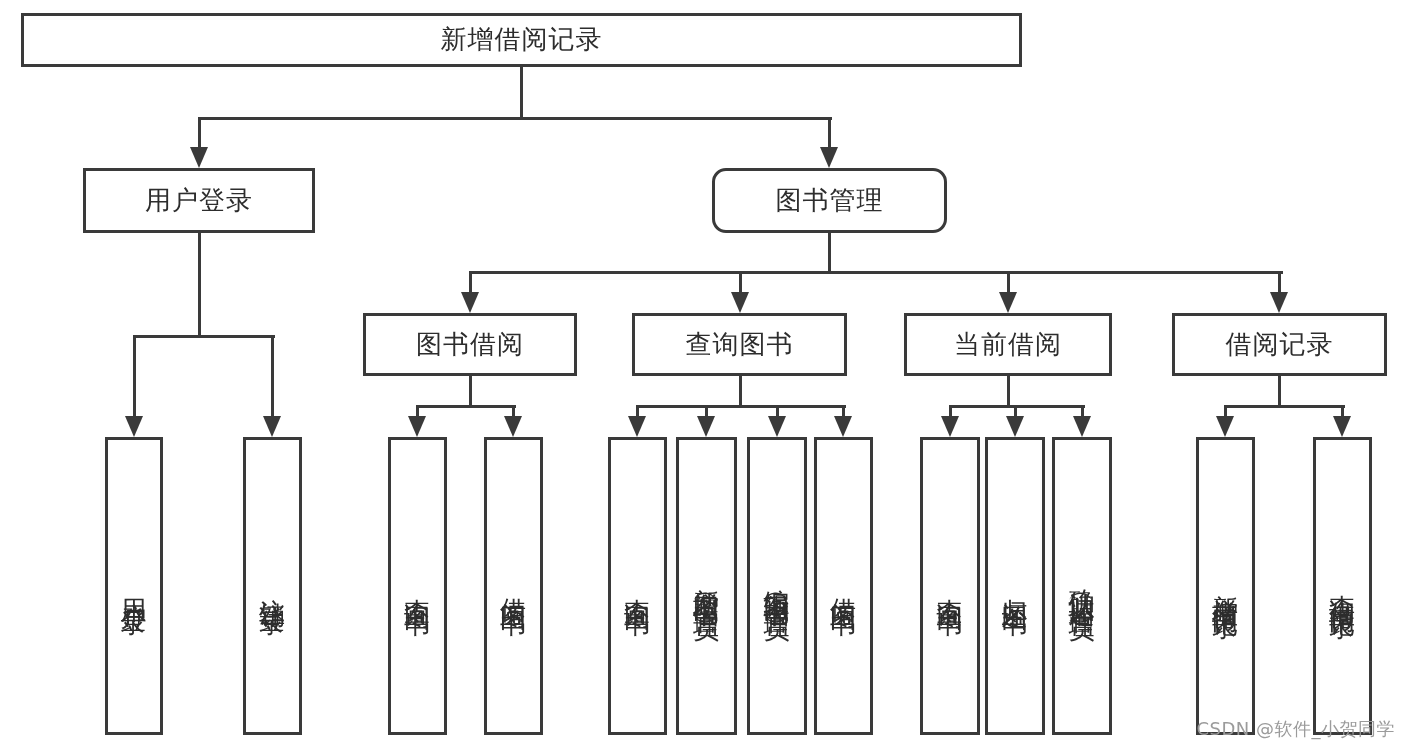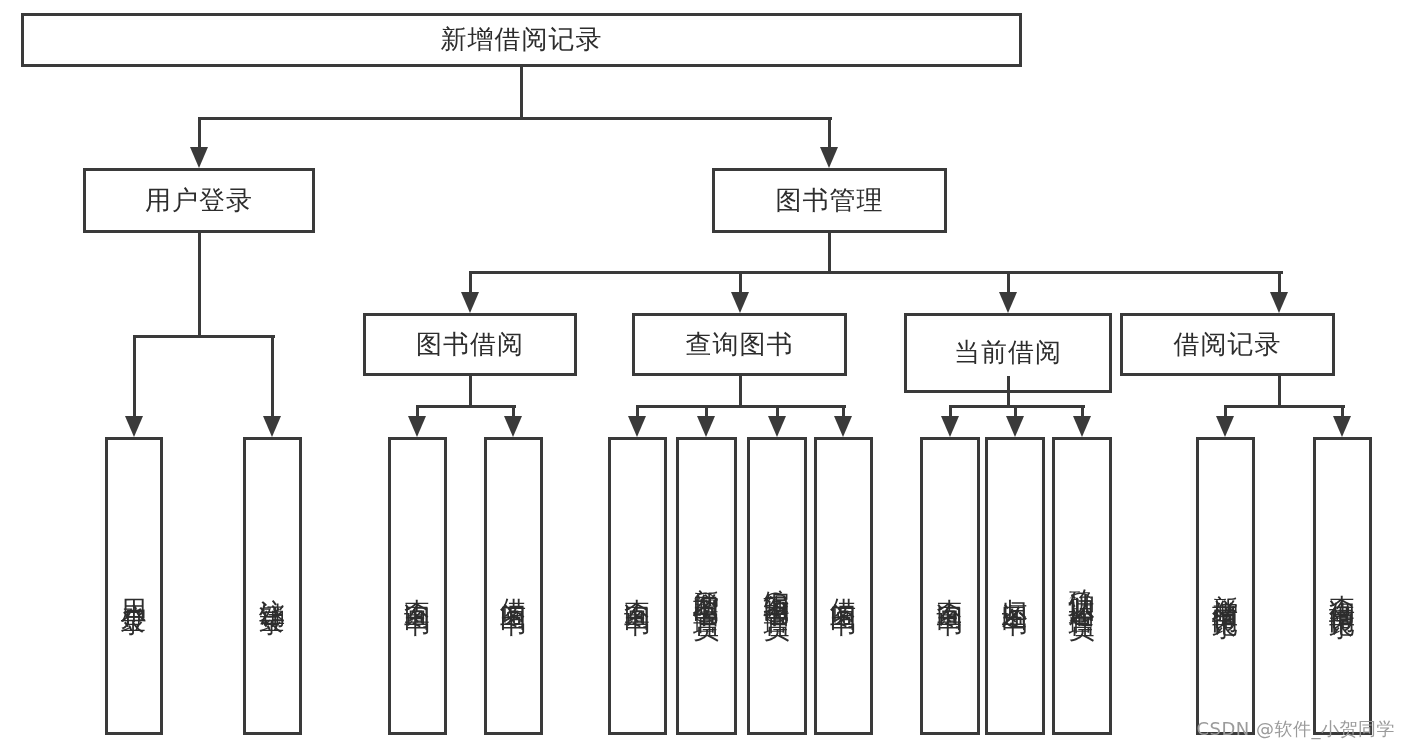--- a/index.html
+++ b/index.html
@@ -80,21 +80,21 @@
   <div class="v" style="left:520px; top:67px; height:51px;"></div>
   <div class="h" style="left:198px; top:117px; width:634px;"></div>
   <div class="v" style="left:198px; top:118px; height:32px;"></div>
   <div class="ah" style="left:190px; top:147px;"></div>
   <div class="v" style="left:828px; top:118px; height:32px;"></div>
   <div class="ah" style="left:820px; top:147px;"></div>
 
   <div class="box" style="left:83px; top:168px; width:232px; height:65px;">
     <span class="hlabel">用户登录</span>
   </div>
-  <div class="box" style="left:712px; top:168px; width:235px; height:65px;">
+  <div class="box" style="left:712px; top:168px; width:235px; height:65px;border-radius:14px;">
     <span class="hlabel">图书管理</span>
   </div>
 
   <div class="v" style="left:198px; top:233px; height:103px;"></div>
   <div class="h" style="left:133px; top:335px; width:142px;"></div>
   <div class="v" style="left:133px; top:336px; height:83px;"></div>
   <div class="ah" style="left:125px; top:416px;"></div>
   <div class="v" style="left:271px; top:336px; height:83px;"></div>
   <div class="ah" style="left:263px; top:416px;"></div>
 
@@ -108,24 +108,24 @@
   <div class="ah" style="left:999px; top:292px;"></div>
   <div class="v" style="left:1278px; top:272px; height:23px;"></div>
   <div class="ah" style="left:1270px; top:292px;"></div>
 
   <div class="box" style="left:363px; top:313px; width:214px; height:63px;">
     <span class="hlabel">图书借阅</span>
   </div>
   <div class="box" style="left:632px; top:313px; width:215px; height:63px;">
     <span class="hlabel">查询图书</span>
   </div>
-  <div class="box" style="left:904px; top:313px; width:208px; height:80px;">
+  <div class="box" style="left:904px; top:313px; width:208px; height:63px;">
     <span class="hlabel">当前借阅</span>
   </div>
-  <div class="box" style="left:1120px; top:313px; width:215px; height:63px;">
+  <div class="box" style="left:1172px; top:313px; width:215px; height:63px;">
     <span class="hlabel">借阅记录</span>
   </div>
 
   <div class="v" style="left:469px; top:376px; height:30px;"></div>
   <div class="h" style="left:416px; top:405px; width:100px;"></div>
   <div class="v" style="left:416px; top:406px; height:13px;"></div>
   <div class="ah" style="left:408px; top:416px;"></div>
   <div class="v" style="left:512px; top:406px; height:13px;"></div>
   <div class="ah" style="left:504px; top:416px;"></div>
 

